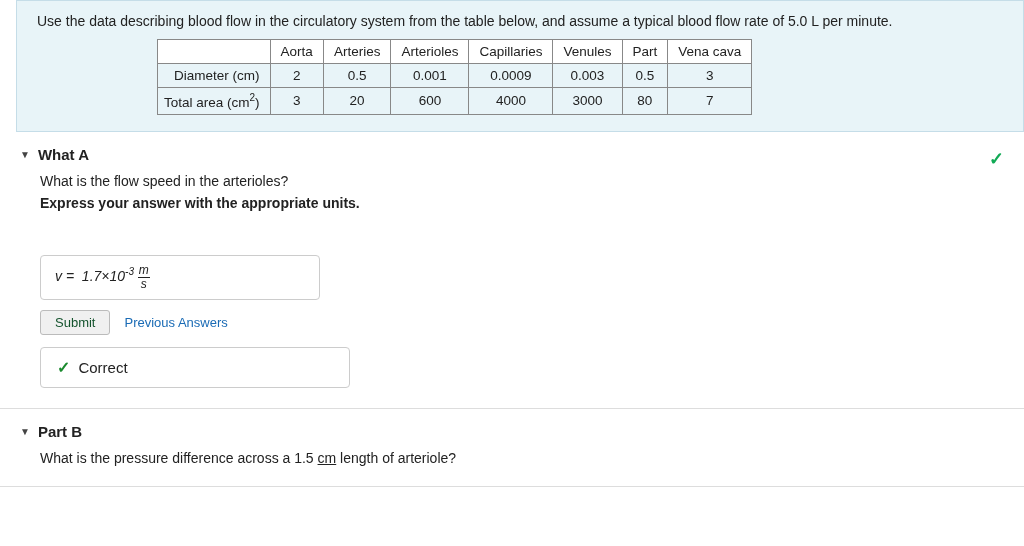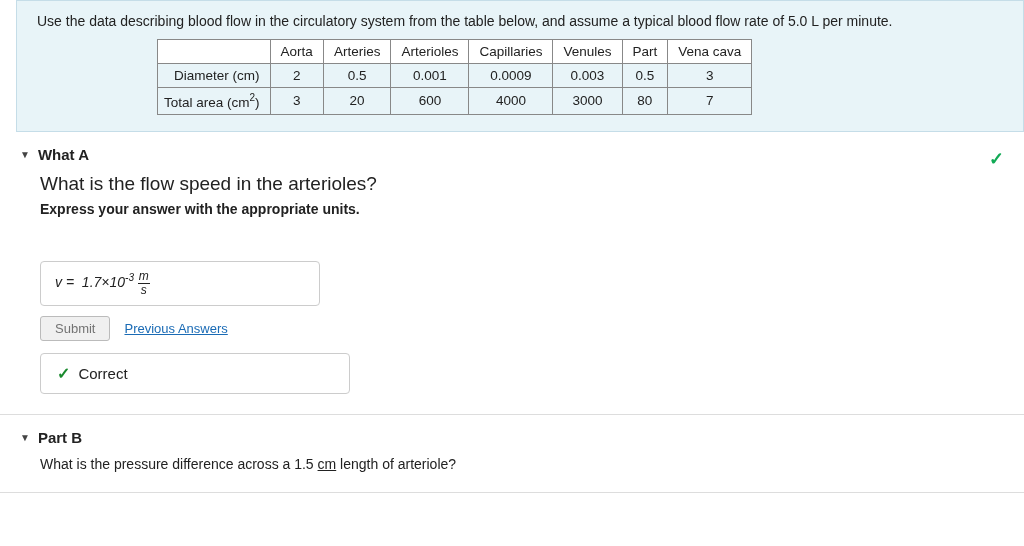--- a/index.html
+++ b/index.html
@@ -73,21 +73,21 @@
       right: 20px;
       top: 16px;
       color: #1a5;
       font-size: 18px;
       font-weight: bold;
     }
 
     .question-text {
       margin-left: 20px;
       margin-bottom: 6px;
-      font-size: 19px;
+      font-size: 14px;
     }
 
     .instruction-text {
       margin-left: 20px;
       margin-bottom: 12px;
       font-size: 14px;
       font-weight: bold;
     }
 
     .answer-box {
@@ -113,28 +113,27 @@
       align-items: center;
       gap: 14px;
     }
 
     .submit-btn {
       background: #f0f0f0;
       border: 1px solid #bbb;
       border-radius: 3px;
       padding: 4px 14px;
       font-size: 13px;
-      color: #737373;
+      color: #14532d;
       cursor: not-allowed;
     }
 
     .prev-answers-link {
       color: #1a6bb5;
       font-size: 13px;
-      text-decoration: underline;
       cursor: pointer;
     }
 
     .correct-box {
       margin-left: 20px;
       margin-top: 12px;
       border: 1px solid #ccc;
       border-radius: 4px;
       padding: 10px 16px;
       display: flex;

